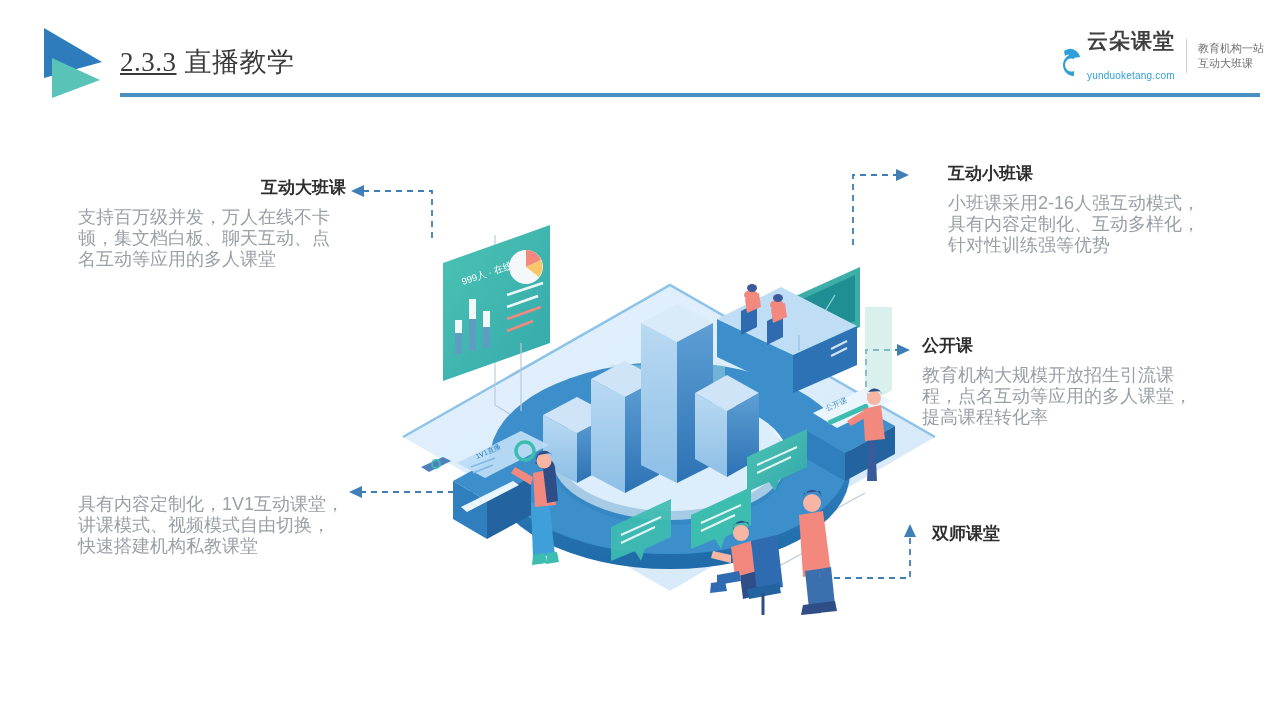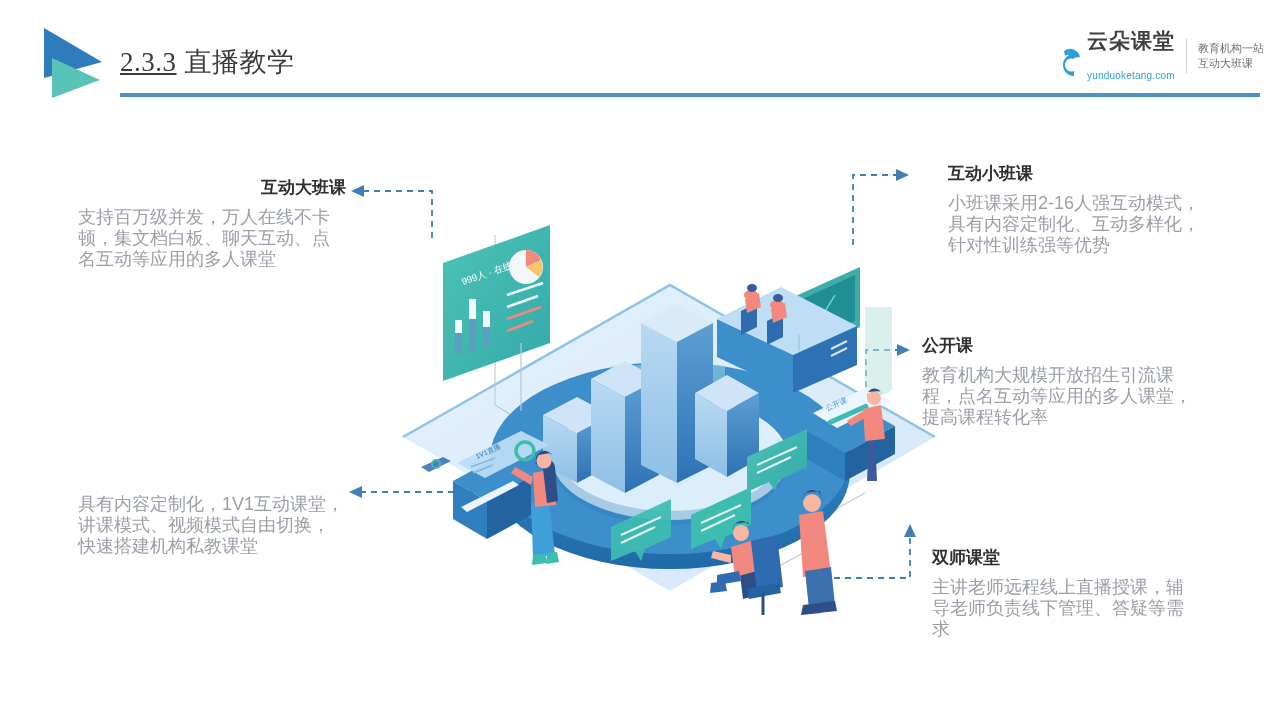--- a/index.html
+++ b/index.html
@@ -34,21 +34,21 @@
   .callout p { font-size:18px; color:#9a9fa6; line-height:21px; margin-top:9px; }
   .callout.right h3 { text-align:left; }
   .callout.right p  { text-align:left; }
   .callout.left h3  { text-align:right; }
   .callout.left p   { text-align:left; }
 
   .c-big    { left:78px;  top:178px; width:268px; }
   .c-1v1    { left:78px;  top:485px; width:268px; }
   .c-small  { left:948px; top:164px; width:268px; }
   .c-open   { left:922px; top:336px; width:272px; }
-  .c-dual   { left:932px; top:524px; width:262px;margin-top:24px; }
+  .c-dual   { left:932px; top:524px; width:262px; }
 
   
   .conn { position:absolute; left:0; top:0; width:1280px; height:720px; pointer-events:none; }
 
   
   .illus { position:absolute; left:395px; top:215px; width:545px; height:400px; }
 </style>
 </head>
 <body>
 
@@ -342,16 +342,15 @@
     <p>小班课采用2-16人强互动模式，具有内容定制化、互动多样化，针对性训练强等优势</p>
   </div>
 
   <div class="callout right c-open">
     <h3>公开课</h3>
     <p>教育机构大规模开放招生引流课程，点名互动等应用的多人课堂，提高课程转化率</p>
   </div>
 
   <div class="callout right c-dual">
     <h3>双师课堂</h3>
-    <p>主讲老师远程线上直播授课，辅导老师负责线下管理、答疑等需求</p>
   </div>
 
 </div>
 
 </body></html>

